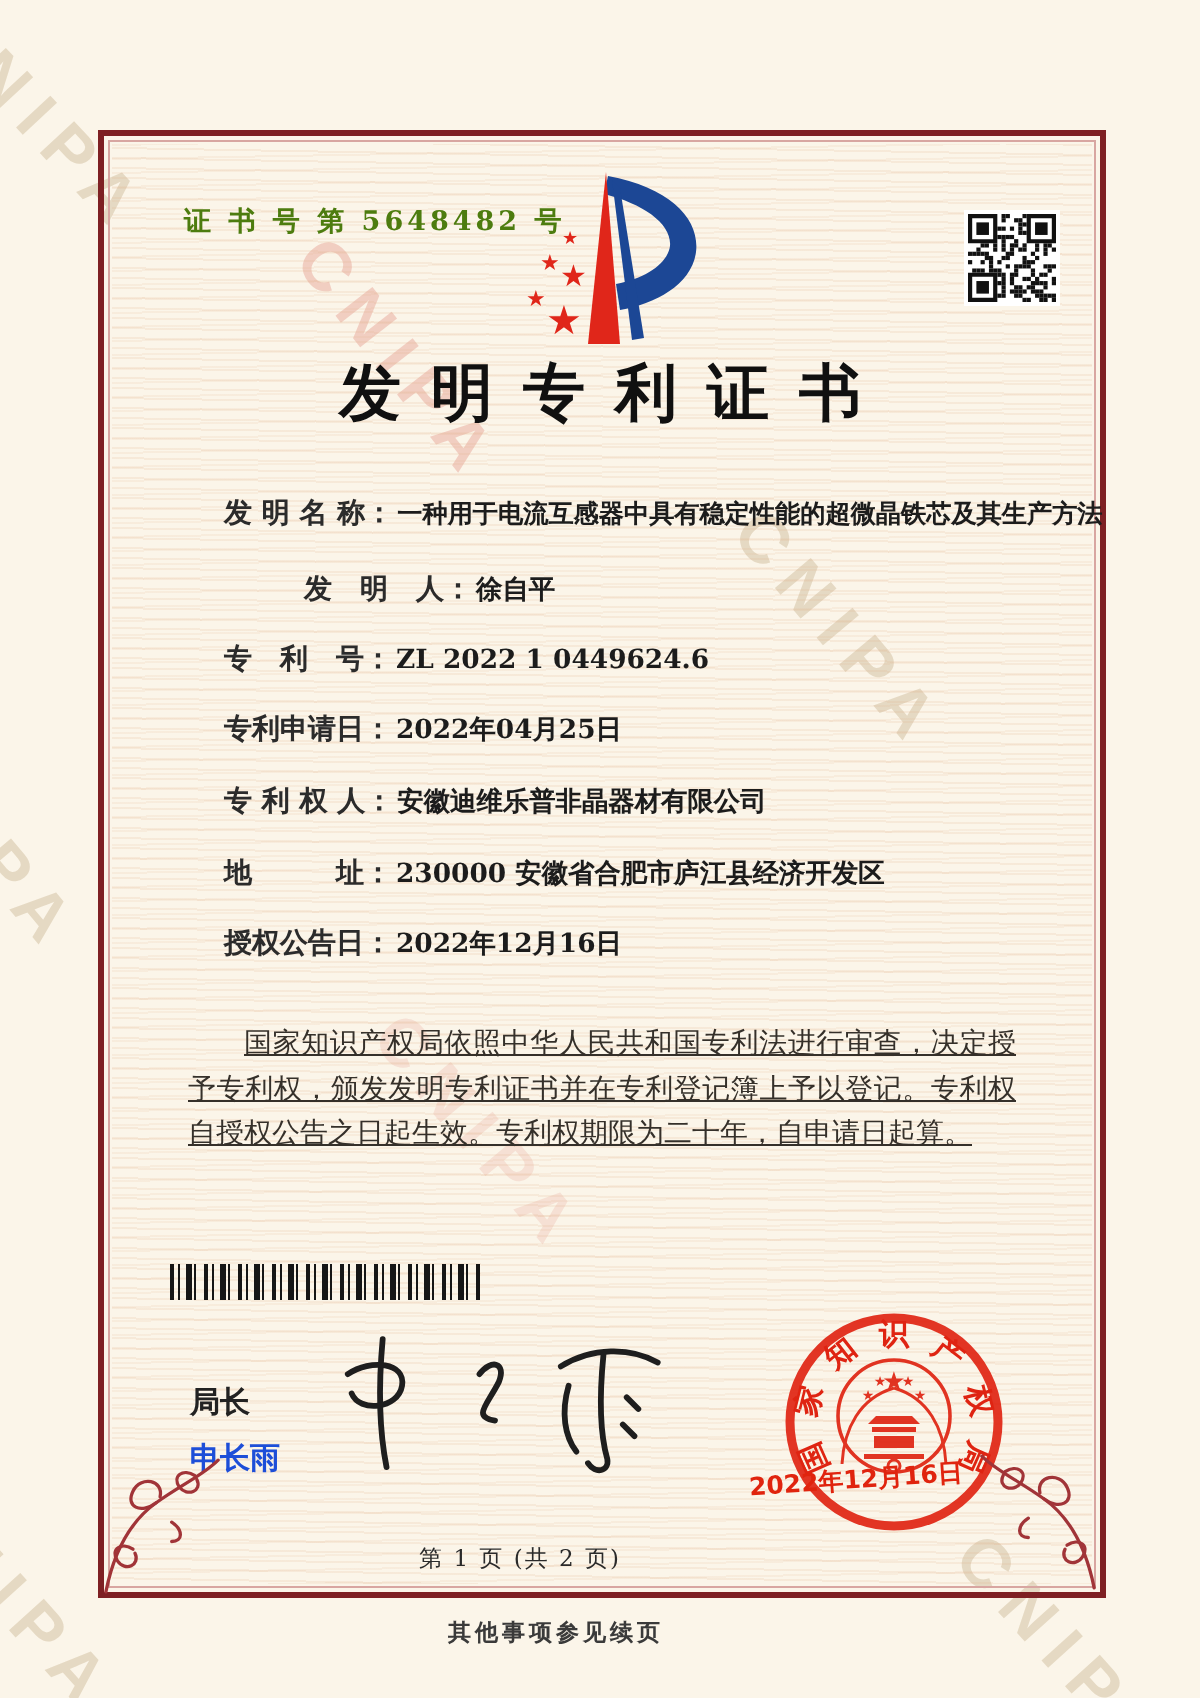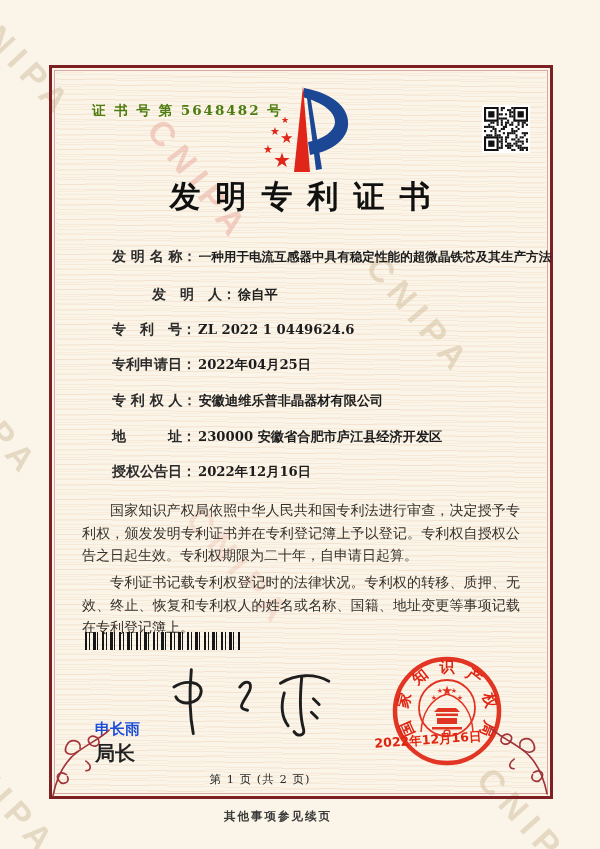--- a/index.html
+++ b/index.html
@@ -50,29 +50,29 @@
   
   .row{position:absolute;left:112px;width:440px;font-size:14px;white-space:nowrap;}
   .row .lab{font-weight:600;color:#2b2b2b;}
   .row .val{font-weight:700;color:#1c1c1c;font-size:13.2px;margin-left:2px;}
   .grp2{position:absolute;left:214px;top:0;}
   
   .legal{
     position:absolute;left:78px;top:495px;width:446px;
     font-size:14px;line-height:1.62;text-align:justify;color:#35302a;font-weight:500;
   }
-  .legal p{margin:4px;text-indent:2em;}
+  .legal p{margin:16px;text-indent:2em;text-decoration:underline;}
   
   .barcode{
     position:absolute;left:85px;top:632px;width:156px;height:18px;
     background:
       repeating-linear-gradient(90deg,#161616 0 2px,transparent 2px 4px,#161616 4px 5px,
         transparent 5px 8px,#161616 8px 11px,transparent 11px 12px,#161616 12px 13px,transparent 13px 17px);
   }
-  .signer-title{position:absolute;left:95px;top:692px;font-size:20px;font-weight:700;color:#222;margin-top:48px;}
+  .signer-title{position:absolute;left:95px;top:692px;font-size:15px;font-weight:700;color:#222;}
   .signer-name{position:absolute;left:95px;top:720px;font-size:15px;font-weight:700;color:#1d4ed8;}
   .signature{position:absolute;left:150px;top:658px;}
   .seal{position:absolute;left:382px;top:646px;}
   .seal text{font-family:"DejaVu Sans",sans-serif;}
   .seal-date{
     position:absolute;left:368px;top:732px;width:120px;text-align:center;
     font-size:12.5px;font-weight:700;color:#e0240e;transform:rotate(-4deg);
     font-family:"DejaVu Sans",sans-serif;white-space:nowrap;
   }
   .flourish{position:absolute;}
@@ -273,21 +273,20 @@
 </div>
 <div class="row" style="top:428px;">
   <span class="lab">地　　　址：</span><span class="val">230000 安徽省合肥市庐江县经济开发区</span>
 </div>
 <div class="row" style="top:463px;">
   <span class="lab">授权公告日：</span><span class="val">2022年12月16日</span>
 </div>
 
 <div class="legal">
   <p>国家知识产权局依照中华人民共和国专利法进行审查，决定授予专利权，颁发发明专利证书并在专利登记簿上予以登记。专利权自授权公告之日起生效。专利权期限为二十年，自申请日起算。</p>
-  <p>专利证书记载专利权登记时的法律状况。专利权的转移、质押、无效、终止、恢复和专利权人的姓名或名称、国籍、地址变更等事项记载在专利登记簿上。</p>
 </div>
 
 <div class="barcode"></div>
 
 <div class="signer-title">局长</div>
 <div class="signer-name">申长雨</div>
 
 <svg class="signature" width="195" height="92" viewBox="0 0 200 95">
   <g fill="none" stroke="#1e1e1e" stroke-width="3" stroke-linecap="round" stroke-linejoin="round">
     <path d="M42,12 C40,34 40,58 44,78"></path>

